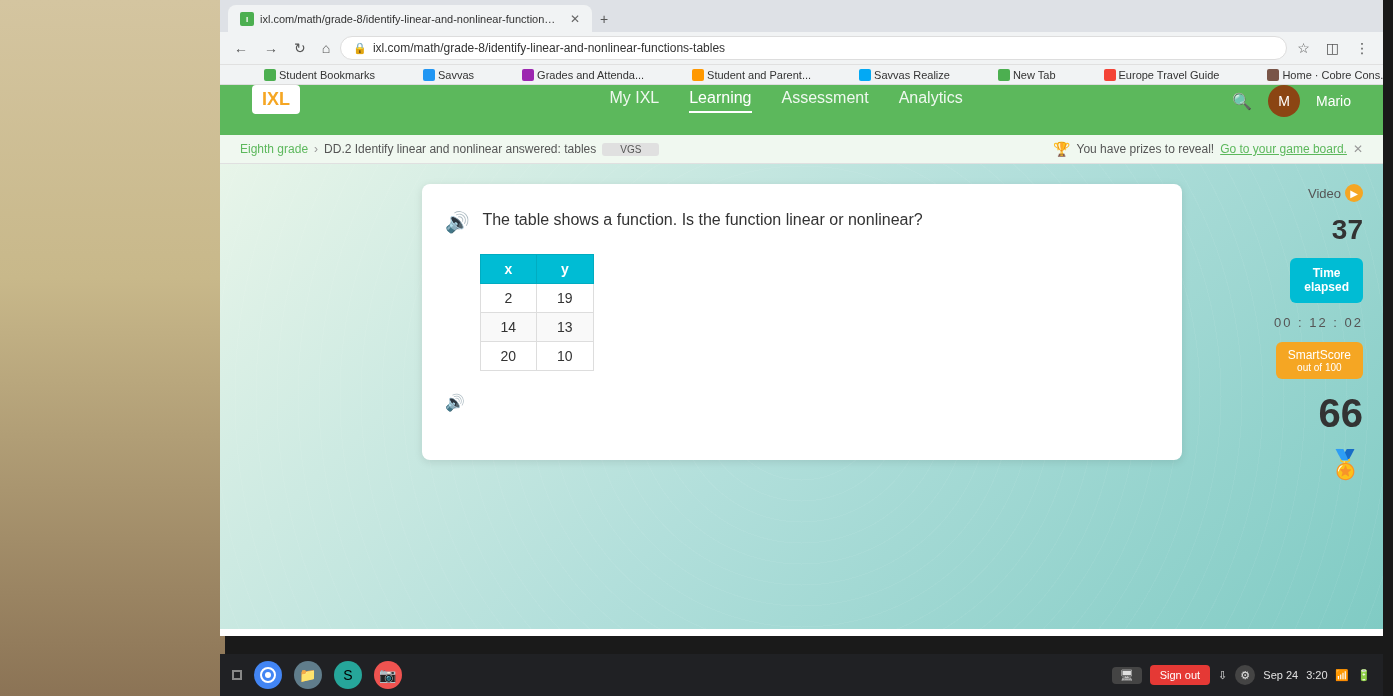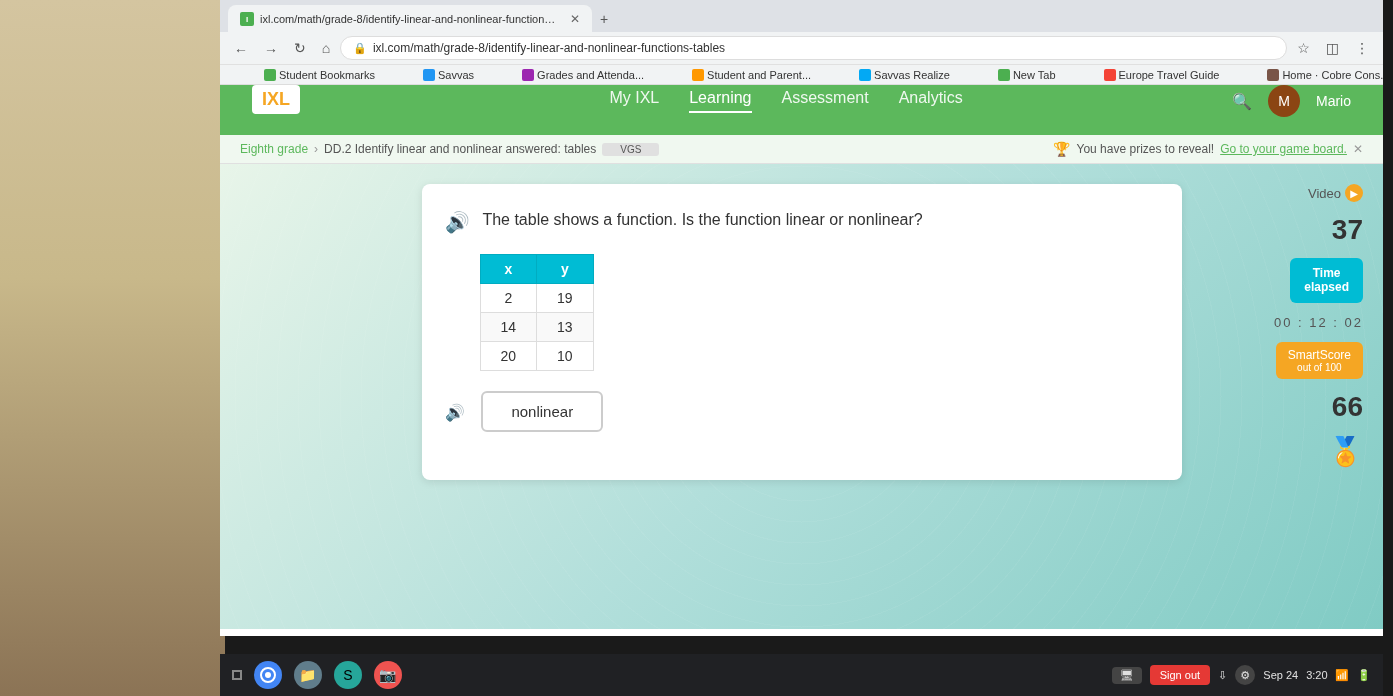--- a/index.html
+++ b/index.html
@@ -406,21 +406,21 @@
       background: #f5a623;
       color: white;
       padding: 6px 12px;
       border-radius: 6px;
       text-align: center;
       font-size: 12px;
       margin-left: 48px;
     }
 
     .smart-score-value {
-      font-size: 28px;
+      font-size: 40px;
       font-weight: bold;
       color: #333;
       text-align: center;
     }
 
     .trophy-icon {
       text-align: center;
       font-size: 28px;
       color: #cd7f32;
     }
@@ -605,21 +605,20 @@
             </tr>
             <tr>
               <td>20</td>
               <td>10</td>
             </tr>
           </tbody>
         </table>
 
         <div class="answer-row">
           <span class="sound-icon" style="font-size:16px;">🔊</span>
-          <button class="answer-btn">nonlinear</button>
         </div>
 
       </div>
 
       <div class="right-panel">
         <div class="video-link">
           <span>Video</span>
           <div class="video-icon">▶</div>
         </div>
 

